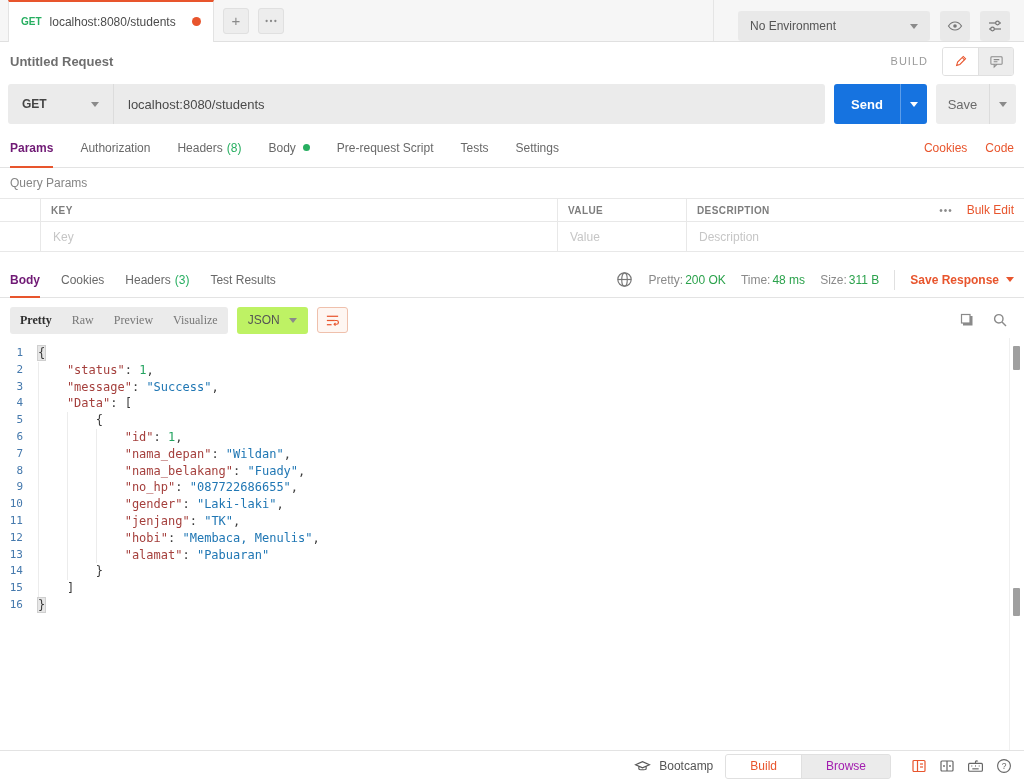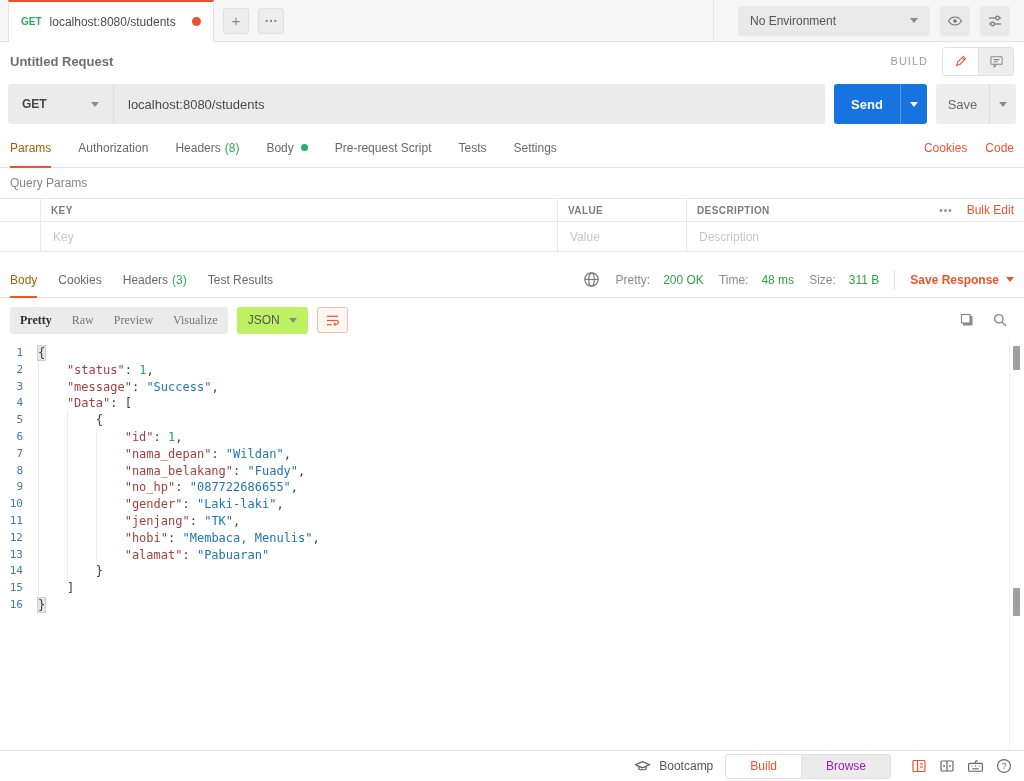--- a/index.html
+++ b/index.html
@@ -17,21 +17,21 @@
   .tabs-area { display:flex; align-items:center; padding-left:8px; }
   .req-tab { height:42px; width:206px; background:#fff; border-top:2px solid var(--accent);
              border-left:1px solid #e3e3e3; border-right:1px solid #e3e3e3;
              display:flex; align-items:center; gap:8px; padding:0 12px; cursor:default; }
   .req-tab .method { color:var(--method-green); font-size:10px; font-weight:bold; }
   .req-tab .ttl { font-size:12px; color:#4c4c4c; flex:1; white-space:nowrap; overflow:hidden; }
   .unsaved-dot { width:9px; height:9px; border-radius:50%; background:var(--accent); flex:none; }
   .tab-btn { width:26px; height:26px; margin-left:9px; background:#ededed; border:1px solid #e0e0e0;
              border-radius:3px; color:#8a8a8a; display:flex; align-items:center; justify-content:center;
              font-size:15px; line-height:1; padding:0; }
-  .env-area { display:flex; align-items:center; gap:10px; padding:0 14px 0 24px; border-left:1px solid #e5e5e5; }
+  .env-area { display:flex; align-items:flex-end; gap:10px; padding:0 14px 0 24px; border-left:1px solid #e5e5e5; }
   .env-select { width:192px; height:30px; background:#e9e9e9; border-radius:3px; display:flex;
                 align-items:center; justify-content:space-between; padding:0 12px; font-size:12px; color:#555; }
   .icon-chip { width:30px; height:30px; background:#e9e9e9; border-radius:3px; border:none; padding:0;
                display:flex; align-items:center; justify-content:center; color:#767676; }
   .chev { width:0; height:0; border-left:4px solid transparent; border-right:4px solid transparent;
           border-top:5px solid; display:inline-block; }
 
   
   .req-header { height:38px; flex:none; display:flex; align-items:center; justify-content:space-between;
                 padding:0 10px; }
@@ -65,21 +65,21 @@
   .save-arrow { width:27px; height:40px; background:#ededed; color:#8a8a8a; border:none;
                 border-left:1px solid #dcdcdc; border-radius:0 3px 3px 0;
                 display:flex; align-items:center; justify-content:center; }
 
   
   .req-tabs { height:40px; flex:none; border-bottom:1px solid #e3e3e3; display:flex;
               align-items:center; justify-content:space-between; padding:0 10px; }
   .rtabs { display:flex; align-items:center; height:100%; }
   .rtab { height:100%; display:flex; align-items:center; margin-right:27px; font-size:12px;
           color:#696969; position:relative; cursor:default; }
-  .rtab.active { color:#a16207; }
+  .rtab.active { color:#701a75;font-weight:bold; }
   .rtab.active::after { content:""; position:absolute; left:0; right:0; bottom:-1px; height:2px;
                         background:var(--accent); }
   .rtab .badge { color:var(--method-green); margin-left:4px; }
   .rtab .gdot { width:7px; height:7px; border-radius:50%; background:var(--method-green); margin-left:7px; }
   .req-links { display:flex; gap:18px; font-size:12px; color:var(--accent); }
   .req-links span { cursor:pointer; }
 
   
   .qp-label { height:30px; display:flex; align-items:center; padding:0 10px; font-size:12px; color:#858585; }
   .p-row { display:grid; grid-template-columns:40px 517px 129px 1fr; }
@@ -95,21 +95,21 @@
   .p-input { width:100%; border:none; outline:none; font-size:12px; color:#555; background:transparent;
              font-family:"Liberation Sans",sans-serif; }
   .p-input::placeholder { color:#c6c6c6; }
 
   
   .resp-bar { height:36px; flex:none; margin-top:10px; border-bottom:1px solid #e3e3e3;
               display:flex; align-items:center; justify-content:space-between; padding:0 10px; }
   .resp-tabs { display:flex; align-items:center; height:100%; }
   .resp-tabs .rtab { margin-right:21px; }
   .resp-meta { display:flex; align-items:center; gap:15px; font-size:12px; color:#8a8a8a; }
-  .meta-val { color:var(--status-green); margin-left:13px; }
+  .meta-val { color:var(--status-green); margin-left:2px; }
   .meta-divider { width:1px; height:20px; background:#e0e0e0; }
   .save-resp { color:var(--accent); font-weight:600; display:flex; align-items:center; gap:7px; cursor:pointer; }
 
   
   .viewer-bar { height:36px; flex:none; display:flex; align-items:center; justify-content:space-between;
                 padding:0 10px; margin-top:4px; }
   .viewer-left { display:flex; align-items:center; }
   .mode-group { display:flex; background:#ebebeb; border-radius:3px; height:27px; align-items:stretch;
                 overflow:hidden; }
   .mode { padding:0 10px; display:flex; align-items:center; font-size:12px; color:#777; cursor:pointer;font-family:Liberation Serif, serif; }

